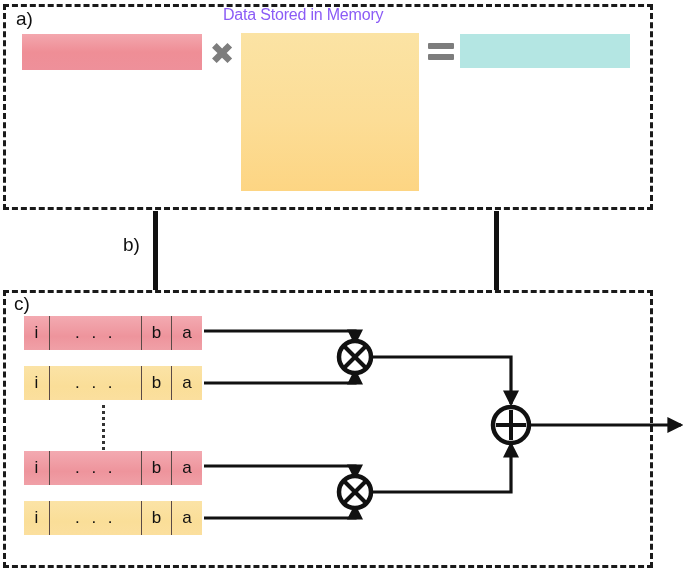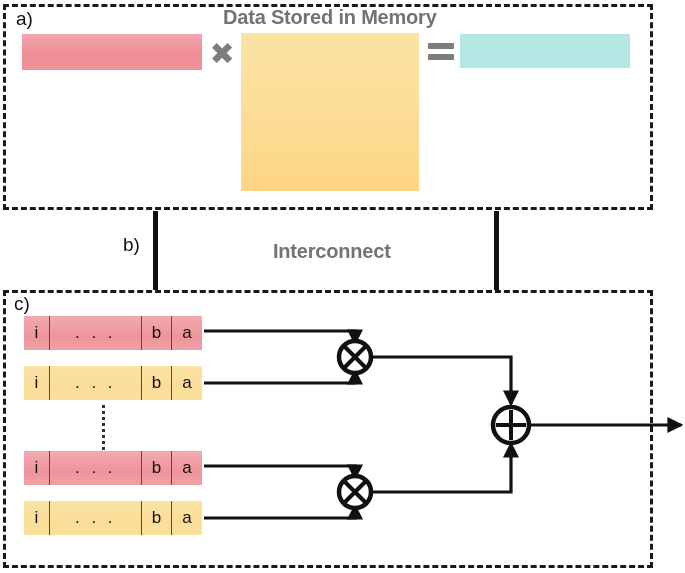--- a/index.html
+++ b/index.html
@@ -30,23 +30,23 @@
     position: absolute;
     font-size: 19px;
     color: #111;
     font-weight: 400;
     letter-spacing: 0px;
     white-space: nowrap;
   }
 
   .section-title {
     position: absolute;
-    font-size: 20px;
-    font-weight: bold;
-    color: #737373;
+    font-size: 16px;
+    font-weight: normal;
+    color: #8b5cf6;
     white-space: nowrap;
     letter-spacing: -0.2px;
   }
 
   
   .memblock {
     position: absolute;
     box-sizing: border-box;
   }
   #mem-vector {
@@ -163,21 +163,20 @@
 
   <div id="op-equals">
     <i></i>
       <i></i>
   </div>
 
   <div class="memblock" id="mem-result"></div>
 
   <div class="panel-label" style="left:123px; top:234px;">b)</div>
 
-  <div class="section-title" style="left:273px; top:240px;">Interconnect</div>
 
   <div class="ic-bar" id="ic-bar-left"></div>
   <div class="ic-bar" id="ic-bar-right"></div>
 
   <div class="panel" id="panel-c"></div>
 
   <div class="panel-label" style="left:14px; top:293px;">c)</div>
 
   <div class="register pink" id="reg1">
     <div class="reg-cell cell-i sep">i</div>

